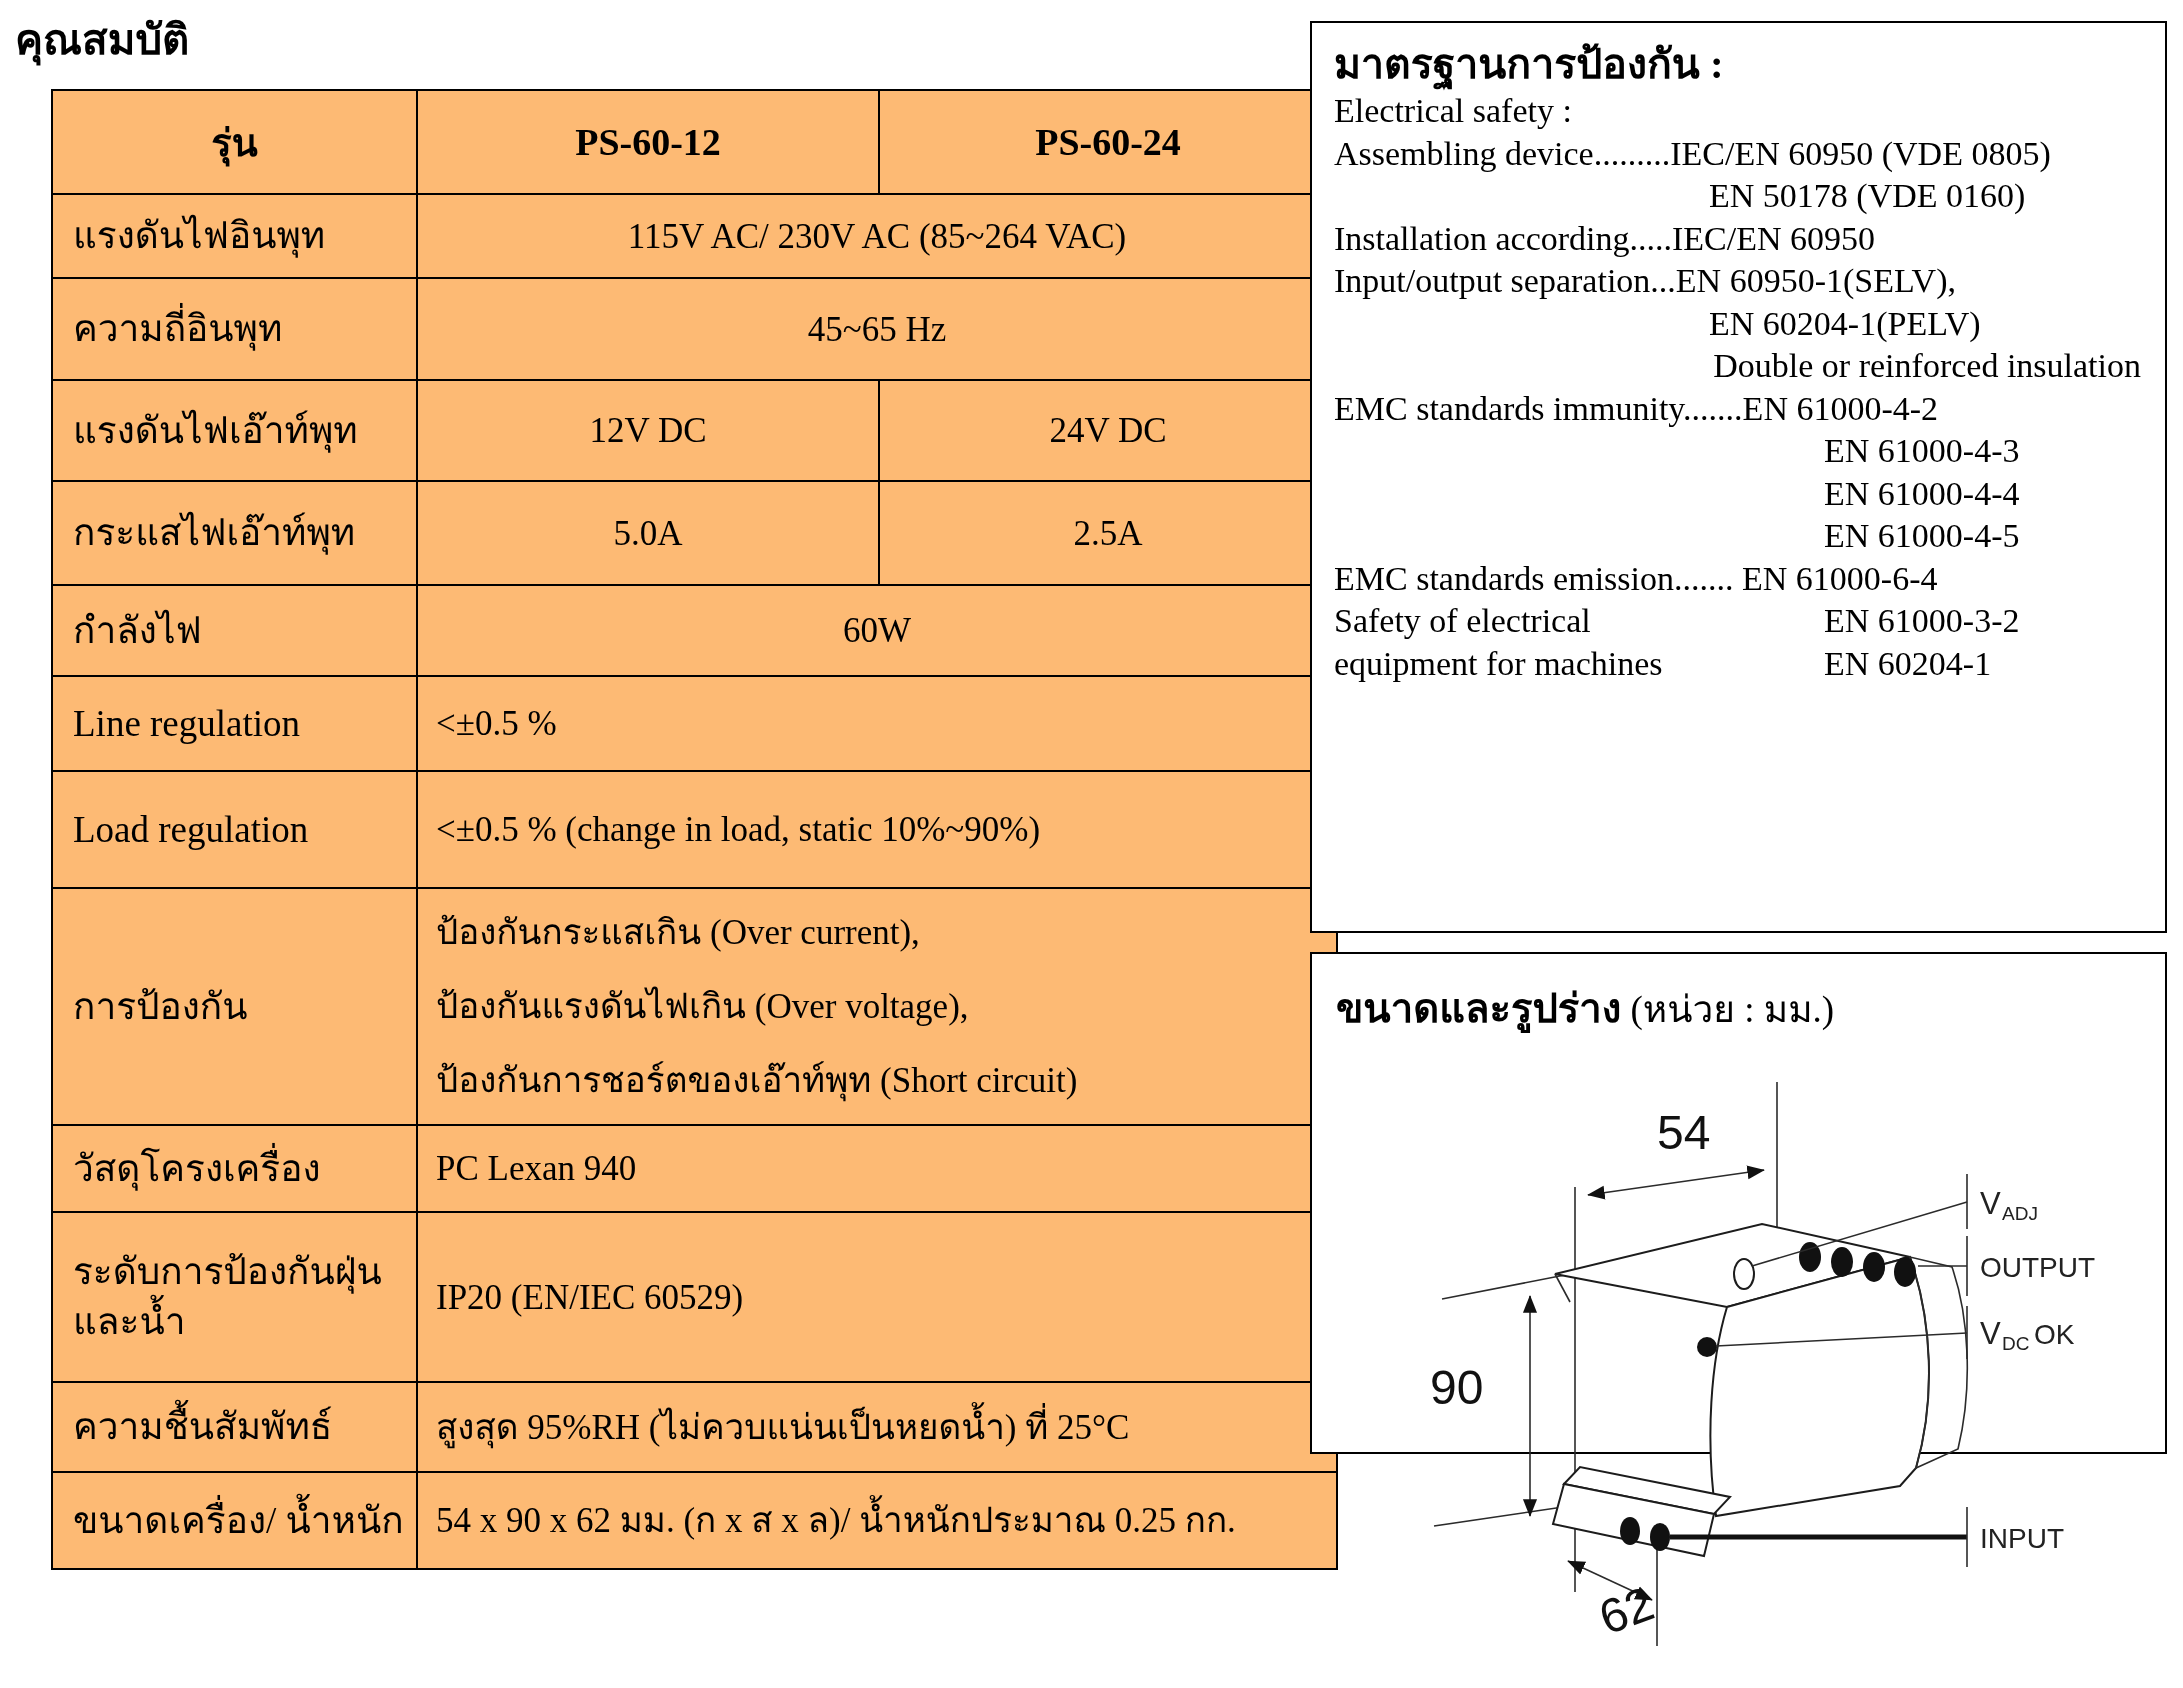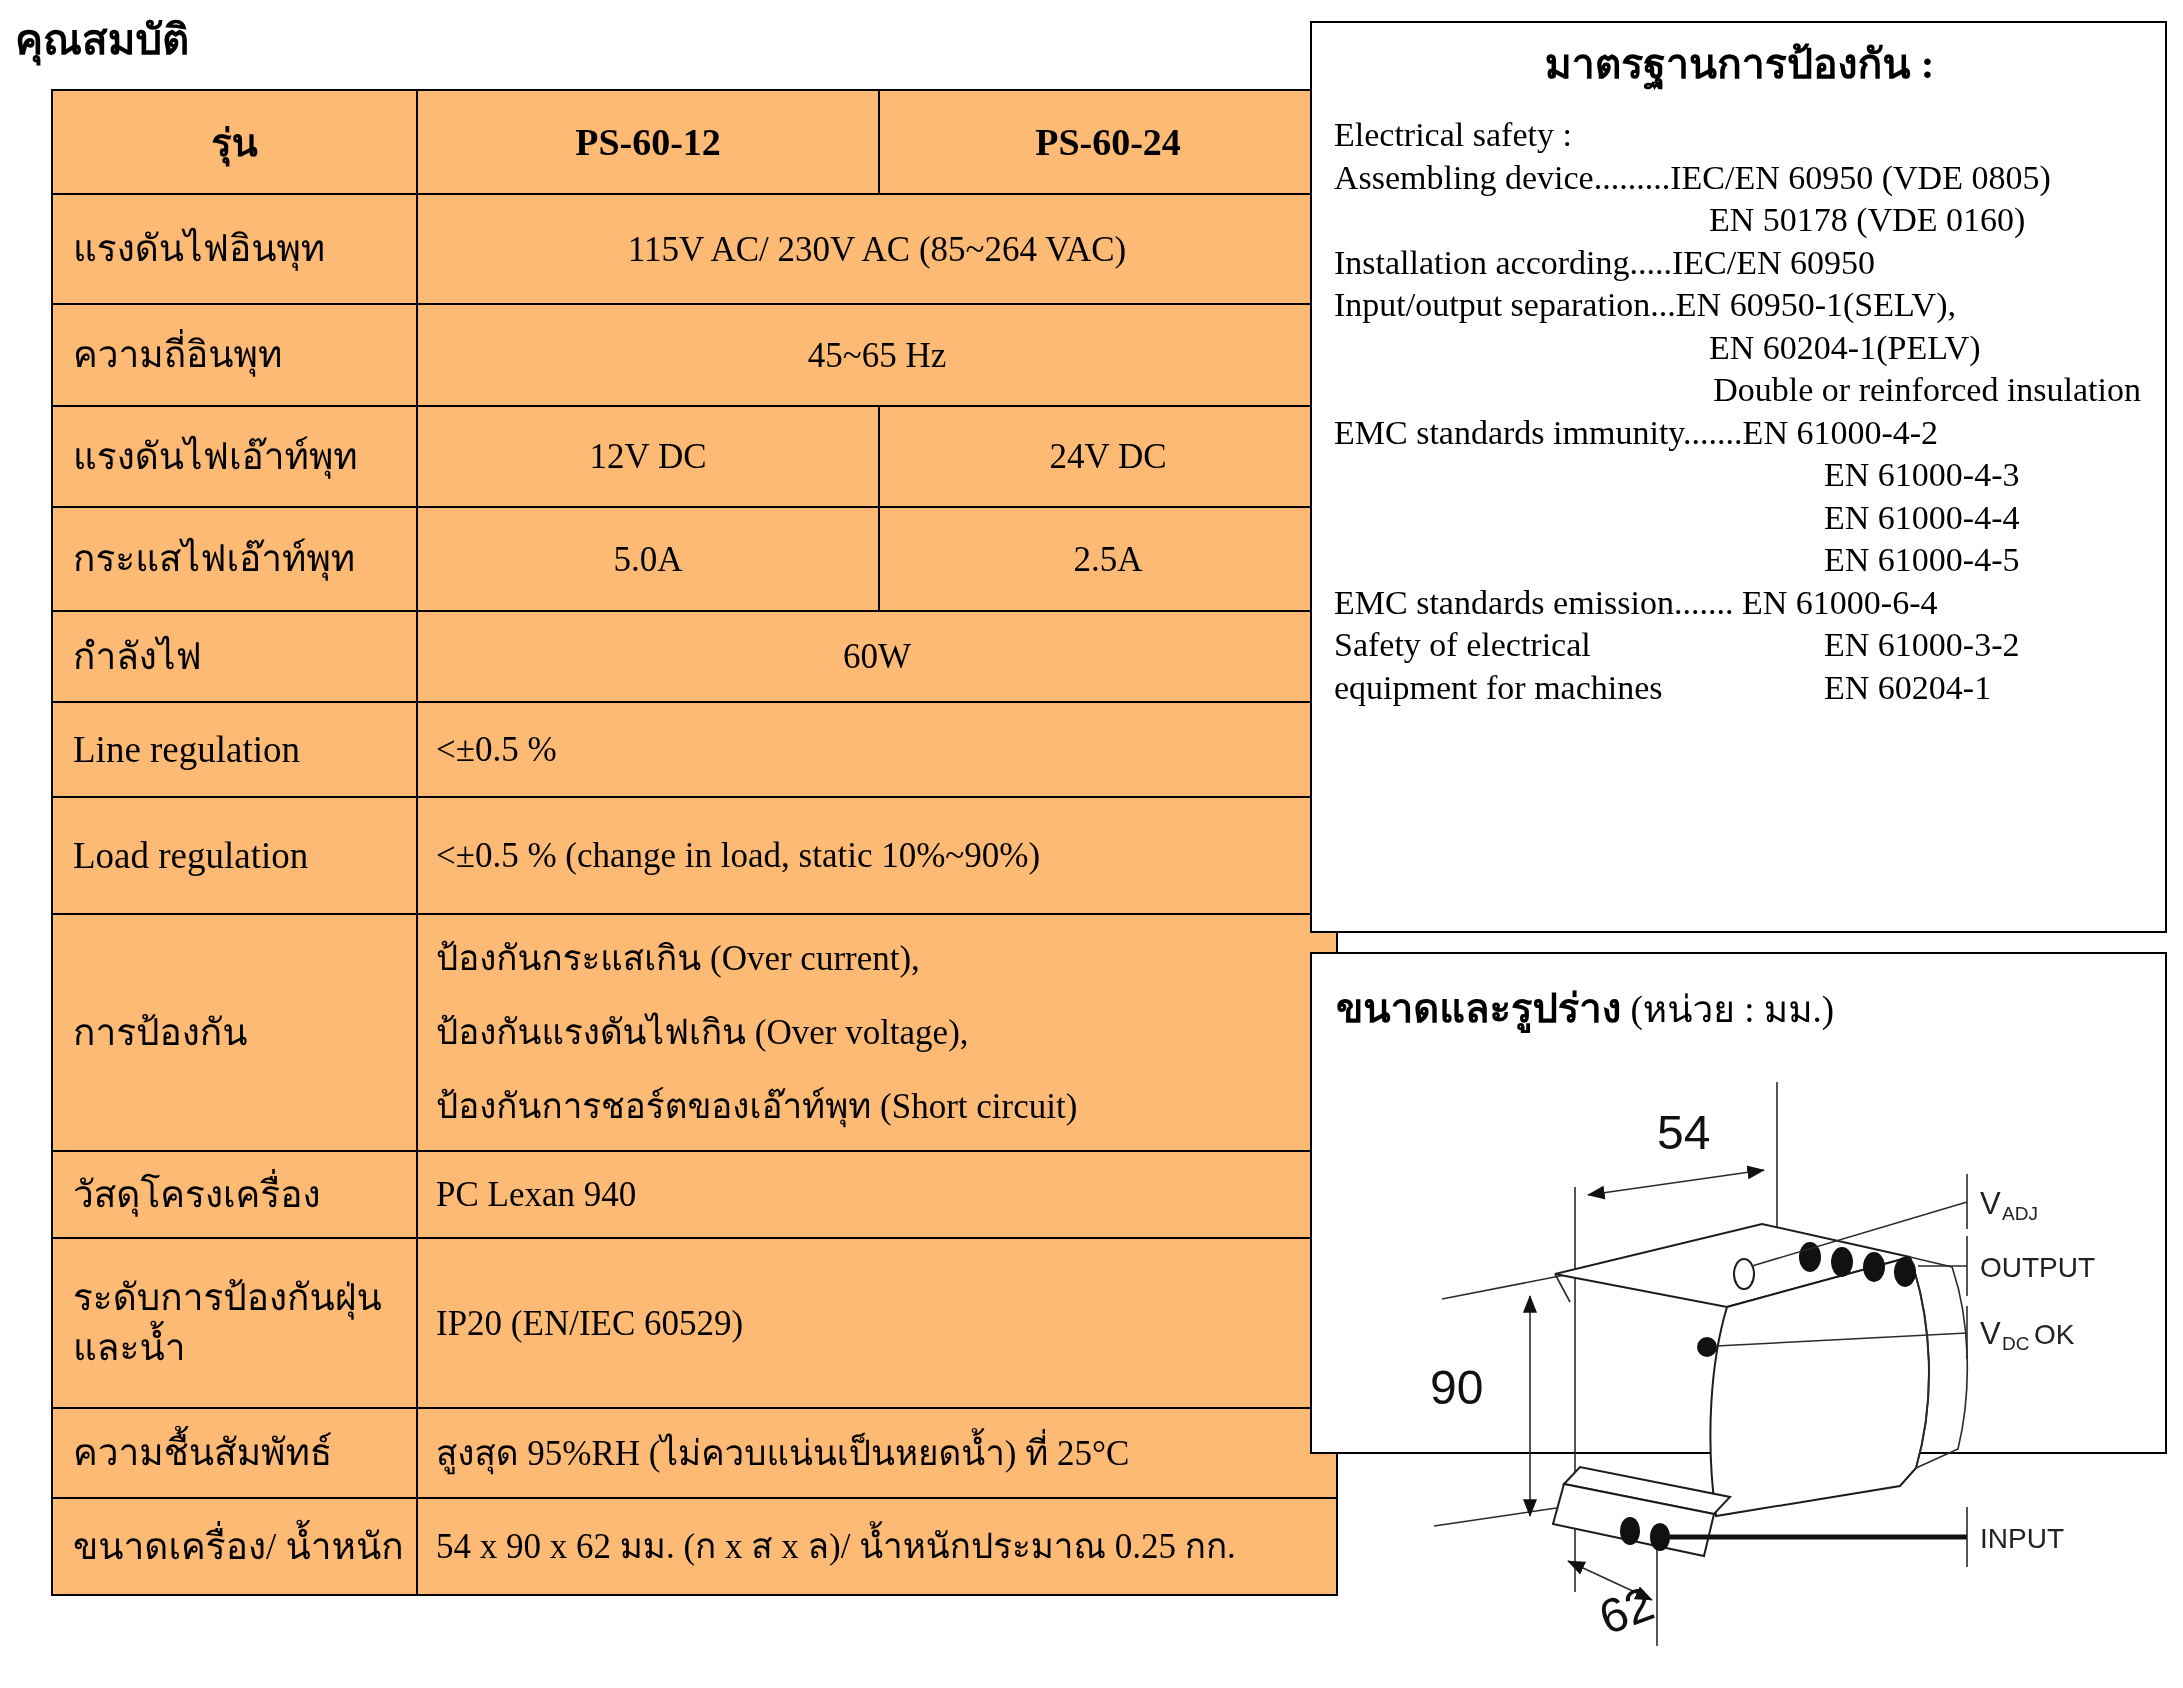--- a/index.html
+++ b/index.html
@@ -15,21 +15,21 @@
   td.lbl{font-size:37px;padding-left:20px;line-height:1.35;}
   td.val{font-size:35px;line-height:1.4;}
   td.val.center{text-align:center;}
   td.val.left{padding-left:18px;}
   td.val .vline{line-height:74px;}
 
   
   .panel{position:absolute;left:1310px;width:857px;border:2px solid #000;
          box-sizing:border-box;background:#fff;}
   #standards{top:21px;height:912px;padding:16px 20px 0 22px;}
-  .std-title{font-size:41px;font-weight:bold;line-height:1.25;margin-bottom:24px;text-align:center;}
+  .std-title{font-size:41px;font-weight:bold;line-height:1.25;margin-bottom:0;}
   .std-line{font-size:34px;line-height:42.5px;white-space:pre;}
   .std-line.indent-mid{padding-left:375px;}
   .std-line.indent-deep{padding-left:490px;}
   .std-line.right{text-align:right;padding-right:4px;white-space:normal;}
   .std-line .lcol{display:inline-block;width:490px;}
 
   #dims{top:952px;height:502px;}
   .dims-title{padding:22px 0 0 24px;font-size:40px;}
   .dims-title .b{font-weight:bold;}
   .dims-title .n{font-weight:normal;font-size:37px;}
@@ -56,21 +56,21 @@
       <col style="width:365px">
         <col style="width:462px">
         <col style="width:458px">
     </colgroup>
     <tbody>
         <tr style="height: 104px;">
           <td class="hdr">รุ่น</td>
           <td class="hdr">PS-60-12</td>
           <td class="hdr">PS-60-24</td>
         </tr>
-        <tr style="height: 110px;">
+        <tr style="height: 84px;">
           <td class="lbl">แรงดันไฟอินพุท</td>
           <td colspan="2" class="val center">115V AC/ 230V AC  (85~264 VAC)</td>
         </tr>
         <tr style="height: 102px;">
           <td class="lbl">ความถี่อินพุท</td>
           <td colspan="2" class="val center">45~65 Hz</td>
         </tr>
         <tr style="height: 101px;">
           <td class="lbl">แรงดันไฟเอ๊าท์พุท</td>
           <td class="val center">12V DC</td>

